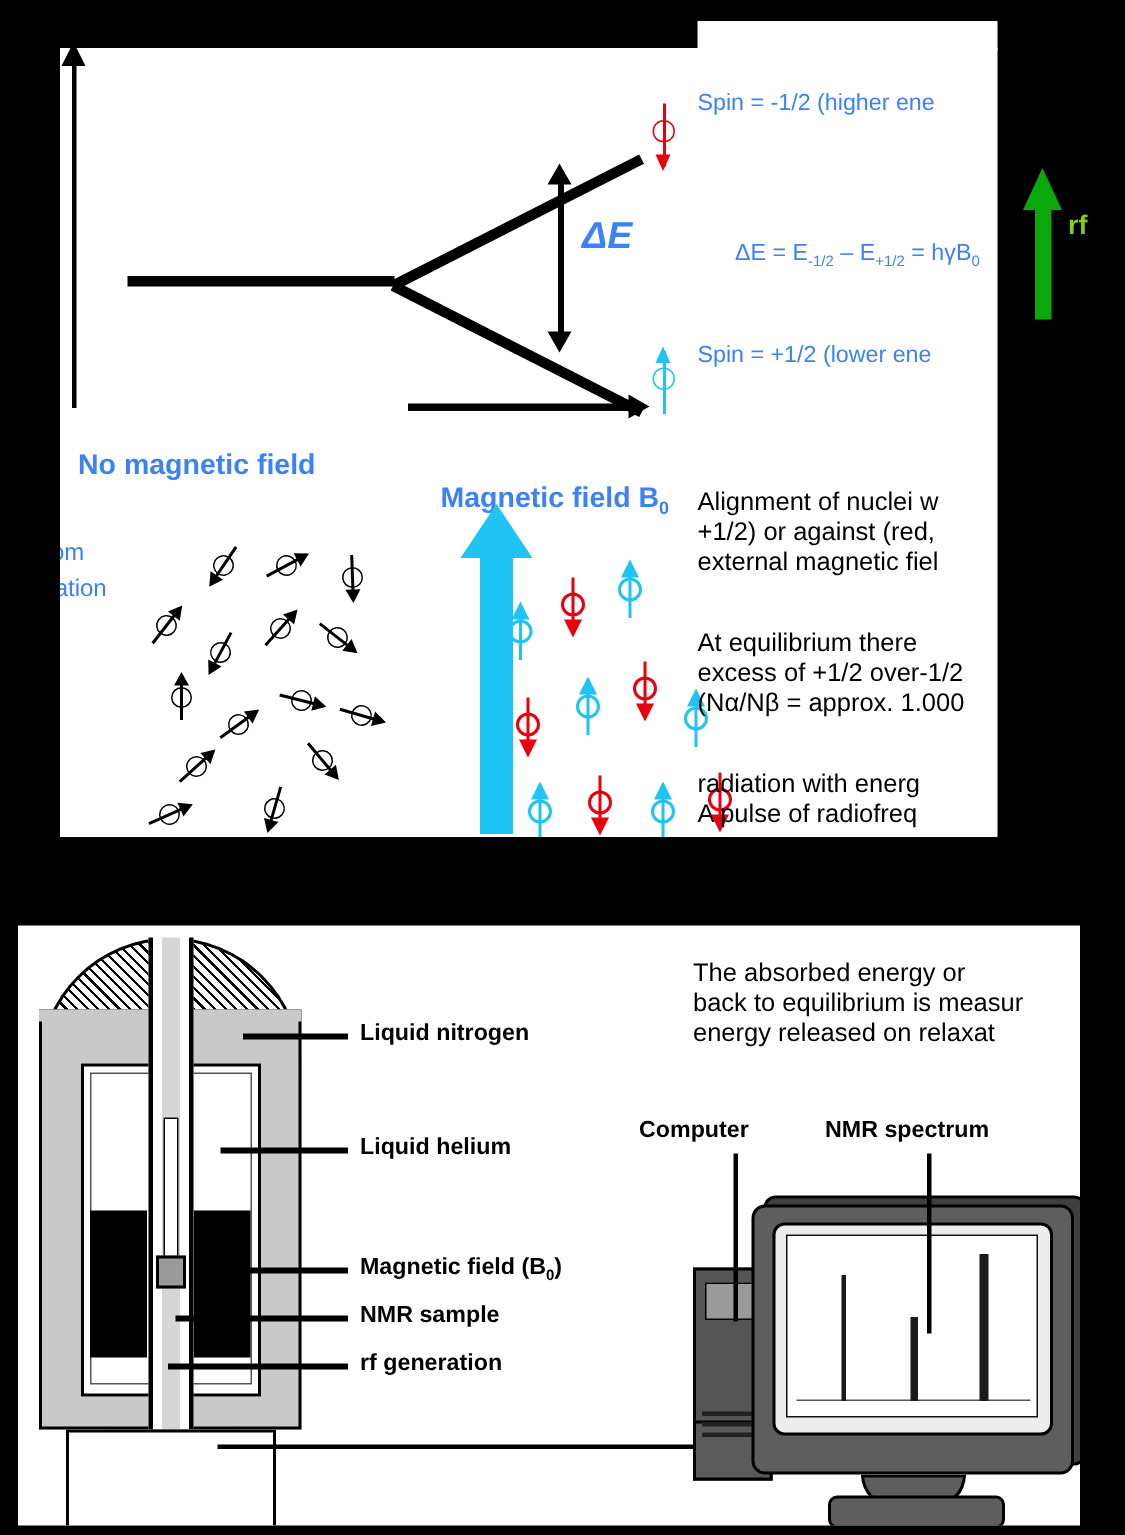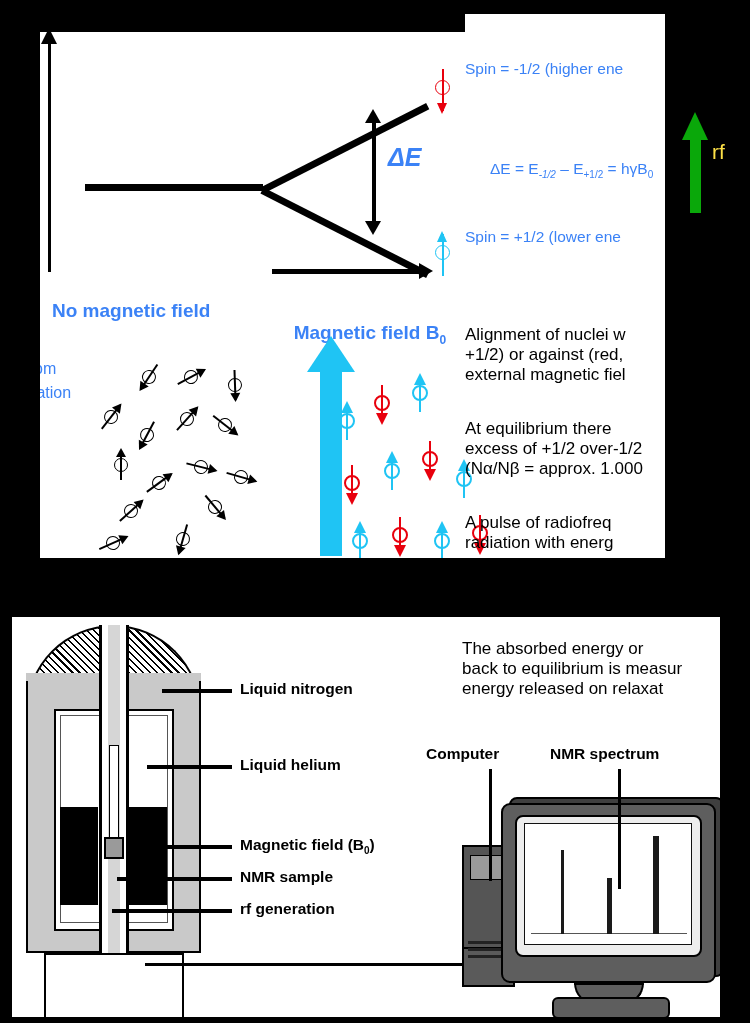--- a/index.html
+++ b/index.html
@@ -67,21 +67,21 @@
 
   
   #b0-arrow{position:absolute;left:280px;top:338px;width:22px;height:186px;background:#1fc4f4;}
   #b0-arrow:before{content:"";position:absolute;left:-13px;top:-34px;width:0;height:0;
     border-left:24px solid transparent;border-right:24px solid transparent;border-bottom:36px solid #1fc4f4;}
 
   
   #rf-arrow{position:absolute;left:690px;top:138px;width:11px;height:75px;background:#0aa80a;}
   #rf-arrow:before{content:"";position:absolute;left:-8px;top:-26px;width:0;height:0;
     border-left:13.5px solid transparent;border-right:13.5px solid transparent;border-bottom:28px solid #0aa80a;}
-  #rf-label{position:absolute;left:712px;top:140px;color:#fde047;font-weight:normal;font-size:21px;font-family:"Liberation Sans",sans-serif;}
+  #rf-label{position:absolute;left:712px;top:140px;color:#84cc16;font-weight:bold;font-size:18px;font-family:"Liberation Sans",sans-serif;}
 
   
   .para{position:absolute;font-size:17px;line-height:20px;color:#000000;text-align:justify;}
   .para .ln{white-space:nowrap;display:block;}
 
   
   #bottom-panel{left:12px;top:617px;width:708px;height:400px;}
 
   
   .dewar-outer{position:absolute;left:14px;top:56px;width:175px;height:280px;background:#c9c9c9;border:2px solid #000;box-sizing:border-box;}
@@ -151,21 +151,21 @@
     <div class="spin cyan up" style="left:392px;top:200px;">
       <div class="shaft"></div>
         <div class="ring"></div>
         <div class="head"></div>
     </div>
 
     <div class="txt" style="left:425px;top:28px;font-size:15.5px;">Spin = -1/2 (higher ene</div>
     <div class="txt" style="left:425px;top:196px;font-size:15.5px;">Spin = +1/2 (lower ene</div>
 
     <div class="txt" style="left:425px;top:110px;font-size:15.5px;">
-      <span>ΔE = E</span><sub style="font-size:10px;font-style:italic;">-1/2</sub><span> – E</span><sub style="font-size:10px;margin-top:28px;">+1/2</sub><span> = hγB</span><sub style="font-size:10px;">0</sub>
+      <span>ΔE = E</span><sub style="font-size:10px;">-1/2</sub><span> – E</span><sub style="font-size:10px;margin-top:28px;">+1/2</sub><span> = hγB</span><sub style="font-size:10px;">0</sub>
     </div>
 
     <div class="txt bold" style="left:12px;top:268px;font-size:19px;">No magnetic field</div>
     <div class="txt bold" style="left:222px;top:268px;font-size:19px;">
       <span>Magnetic field B</span><sub style="font-size:12px;">0</sub>
     </div>
 
     <div class="txt" style="left:-6px;top:328px;font-size:16px;">om</div>
     <div class="txt" style="left:-8px;top:352px;font-size:16px;">tation</div>
 
@@ -305,22 +305,22 @@
       <span class="ln">Alignment of nuclei w</span>
       <span class="ln">+1/2) or against (red,</span>
       <span class="ln">external magnetic fiel</span>
     </div>
     <div class="para" style="left:425px;top:387px;width:260px;">
       <span class="ln">At equilibrium there</span>
       <span class="ln">excess of +1/2 over-1/2</span>
       <span class="ln">(Nα/Nβ = approx. 1.000</span>
     </div>
     <div class="para" style="left:425px;top:481px;width:260px;">
+      <span class="ln">radiation   with   energ</span>
       <span class="ln">A pulse of radiofreq</span>
-      <span class="ln">radiation   with   energ</span>
     </div>
 
     <div id="b0-arrow"></div>
   </div>
 
   <div id="rf-arrow"></div>
   <div id="rf-label">rf</div>
 
   <div id="bottom-panel" class="panel">
 

